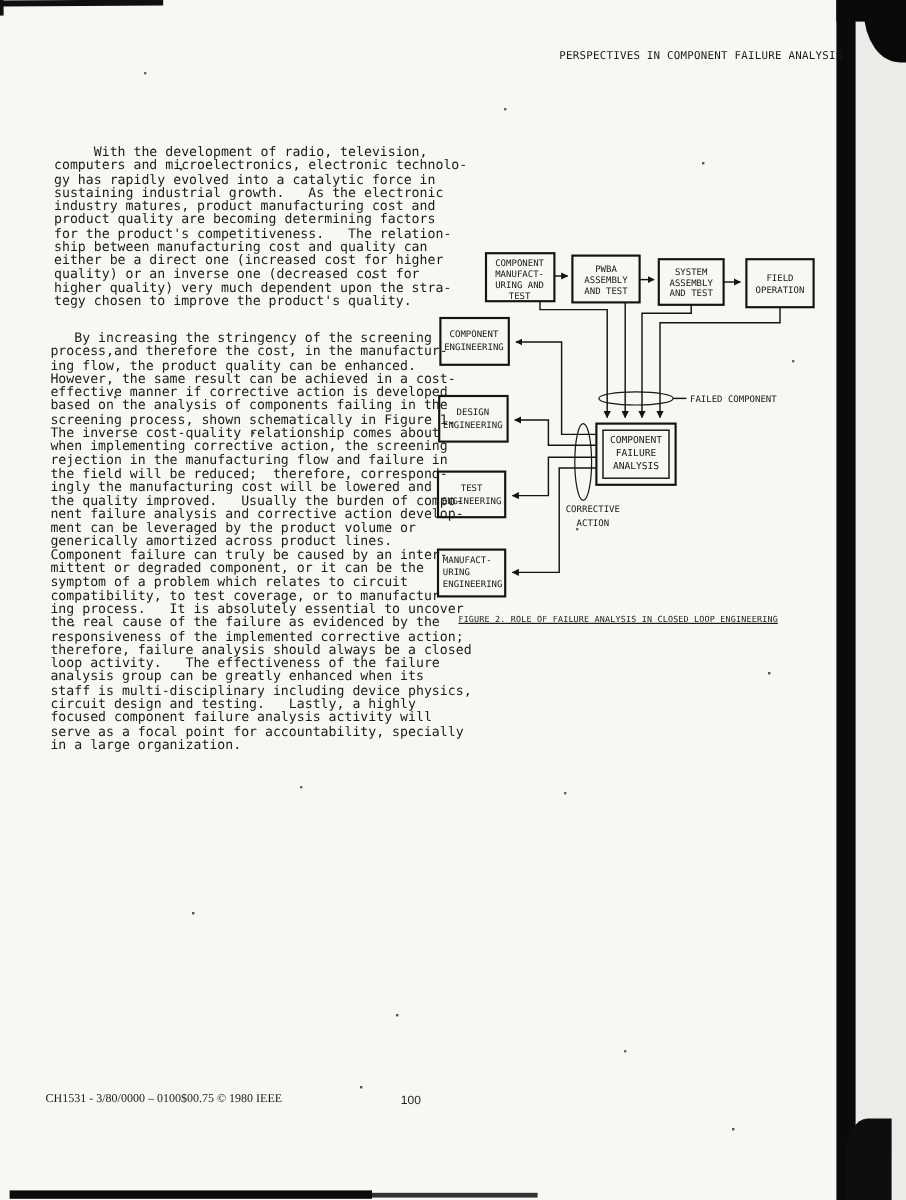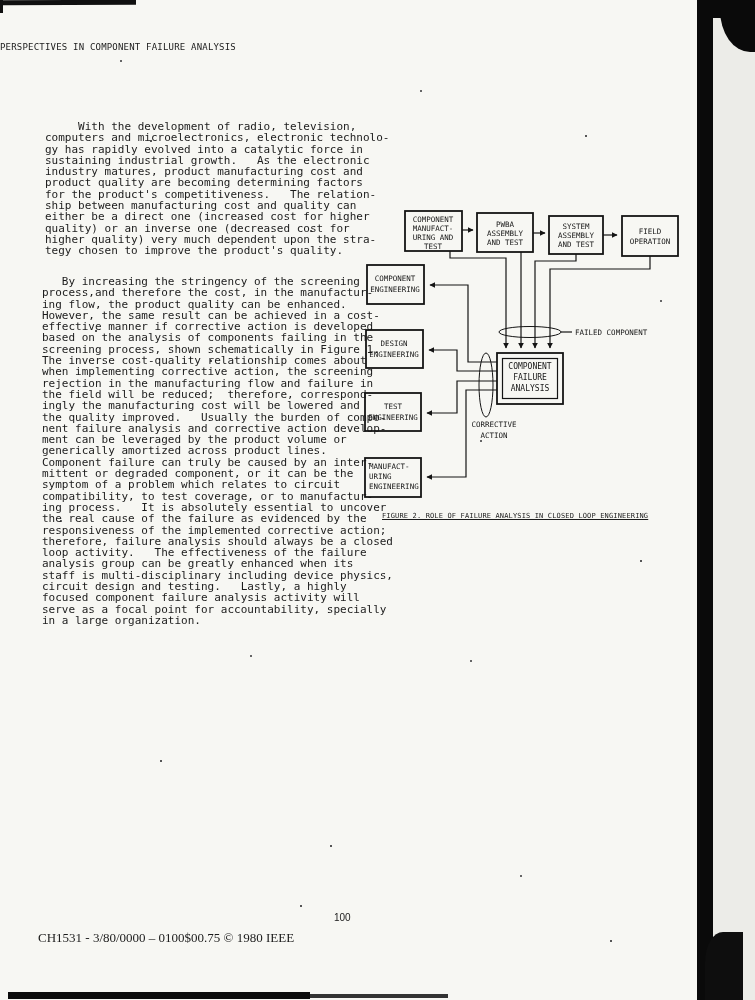--- a/index.html
+++ b/index.html
@@ -14,27 +14,27 @@
   .blob-tr2{position:absolute;left:720px;top:0;width:35px;height:52px;background:#0a0a0a;border-bottom-left-radius:30px 42px;}
   .blob-br{position:absolute;left:705px;top:932px;width:38px;height:68px;background:#0e0e0e;border-top-left-radius:18px 30px;}
   .bar-bottom{position:absolute;left:8px;top:992px;width:302px;height:7px;background:#0c0c0c;}
   .bar-bottom2{position:absolute;left:310px;top:994px;width:138px;height:4px;background:#333;}
   .speckles{position:absolute;left:150px;top:140px;width:2px;height:2px;background:#555;
     box-shadow:160px 90px 0 #666,-55px 190px 0 #555,100px 515px 0 #666,10px 620px 0 #555,
     -90px 380px 0 #666,180px 705px 0 #555,270px -50px 0 #666,435px -5px 0 #555,510px 160px 0 #666,
     490px 420px 0 #555,320px 520px 0 #666,150px 765px 0 #555,370px 735px 0 #666,460px 800px 0 #555,
     -30px -80px 0 #666,60px 220px 0 #555,330px 300px 0 #666;}
   
-  .title{position:absolute;left:0;top:42px;width:702px;text-align:left;font-size:9px;letter-spacing:.2px;white-space:pre;}
+  .title{position:absolute;left:0;top:42px;width:702px;text-align:right;font-size:9px;letter-spacing:.2px;white-space:pre;}
   .authors{position:absolute;left:0;top:65px;width:702px;text-align:center;font-size:9px;line-height:10.8px;white-space:pre;}
   .para{position:absolute;margin:0;font-size:11px;line-height:11.3px;white-space:pre;font-family:"DejaVu Sans Mono",monospace;}
   #p1{left:45px;top:121px;}
   #p2{left:42px;top:276px;}
   .caption{position:absolute;left:382px;top:512px;font-size:7px;letter-spacing:.15px;text-decoration:underline;}
-  .foot-copy{position:absolute;left:38px;top:910px;font-family:"Liberation Serif",serif;font-size:13px;margin-top:20px;}
+  .foot-copy{position:absolute;left:38px;top:910px;font-family:"Liberation Serif",serif;font-size:10px;}
   .foot-page{position:absolute;left:334px;top:912px;font-family:Liberation Sans, sans-serif;font-size:10px;}
   
   .diagram{position:absolute;left:355px;top:195px;}
   .diagram text{font-family:"DejaVu Sans Mono",monospace;fill:#161616;}
   .bt{font-size:7.5px;text-anchor:middle;}
   .btl{font-size:7.5px;text-anchor:start;}
   .bc{font-size:8px;text-anchor:middle;}
   .lbl{font-size:7.5px;}
   .lblc{font-size:7.5px;text-anchor:middle;}
   .box{fill:none;stroke:#141414;stroke-width:1.8;}

